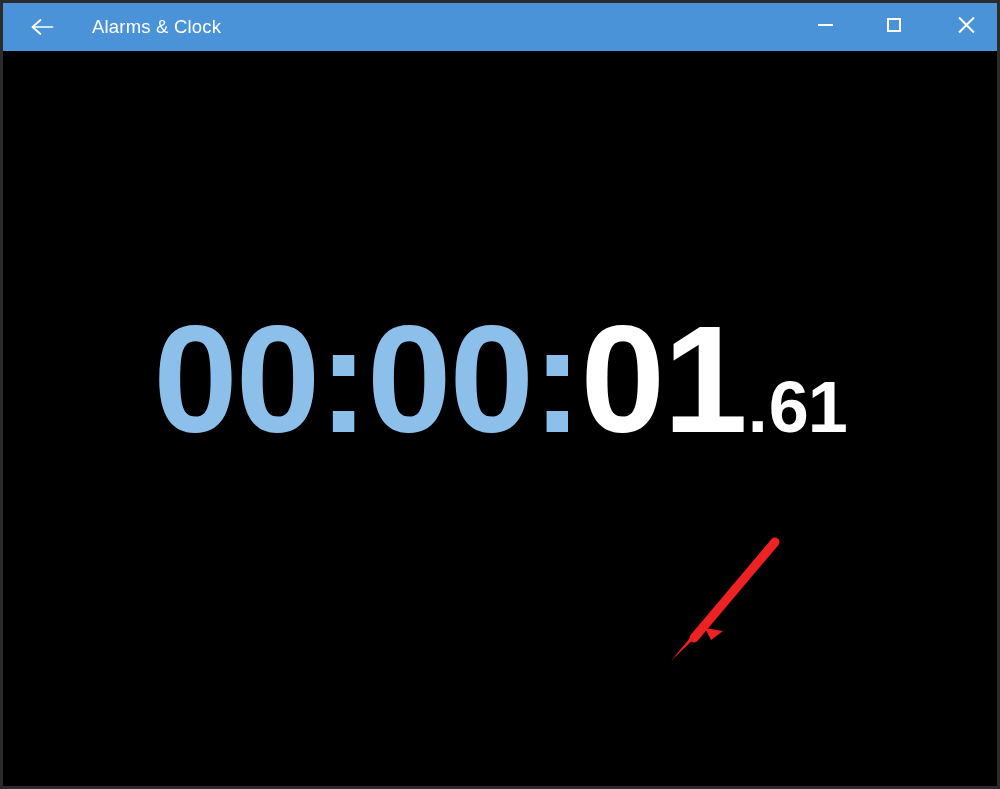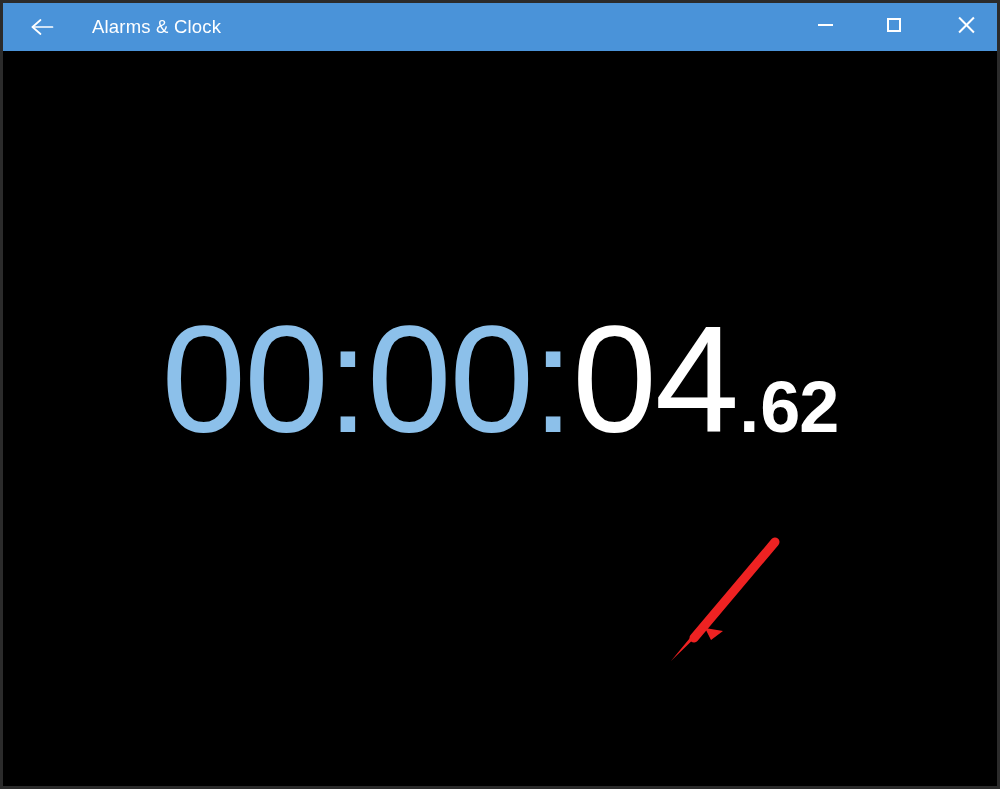--- a/index.html
+++ b/index.html
@@ -110,21 +110,21 @@
     top: 300px;
     width: 994px;
     height: 170px;
     display: flex;
     align-items: baseline;
     justify-content: center;
     white-space: nowrap;
   }
   .time-major {
     font-size: 152px;
-    font-weight: normal;
+    font-weight: bold;
     line-height: 1;
     letter-spacing: -2px;
   }
   .time-dim { color: #8cc0ea; }
   .time-bright { color: #ffffff; }
   .time-frac {
     font-size: 72px;
     font-weight: bold;
     color: #ffffff;
     line-height: 1;
@@ -180,23 +180,23 @@
     <div class="win-ctrl" id="close-button">
       <span class="ctrl-close"></span>
     </div>
   </div>
 
   <div id="stopwatch-display">
     <span class="time-major time-dim">00</span>
     <span class="time-major time-dim">:</span>
     <span class="time-major time-dim">00</span>
     <span class="time-major time-dim">:</span>
-    <span class="time-major time-bright">04</span>
+    <span class="time-major time-bright">01</span>
     <span class="time-frac">.</span>
-    <span class="time-frac">62</span>
+    <span class="time-frac">61</span>
   </div>
 
   <div id="controls-bar">
 
     
 
     
 
     
   </div>

